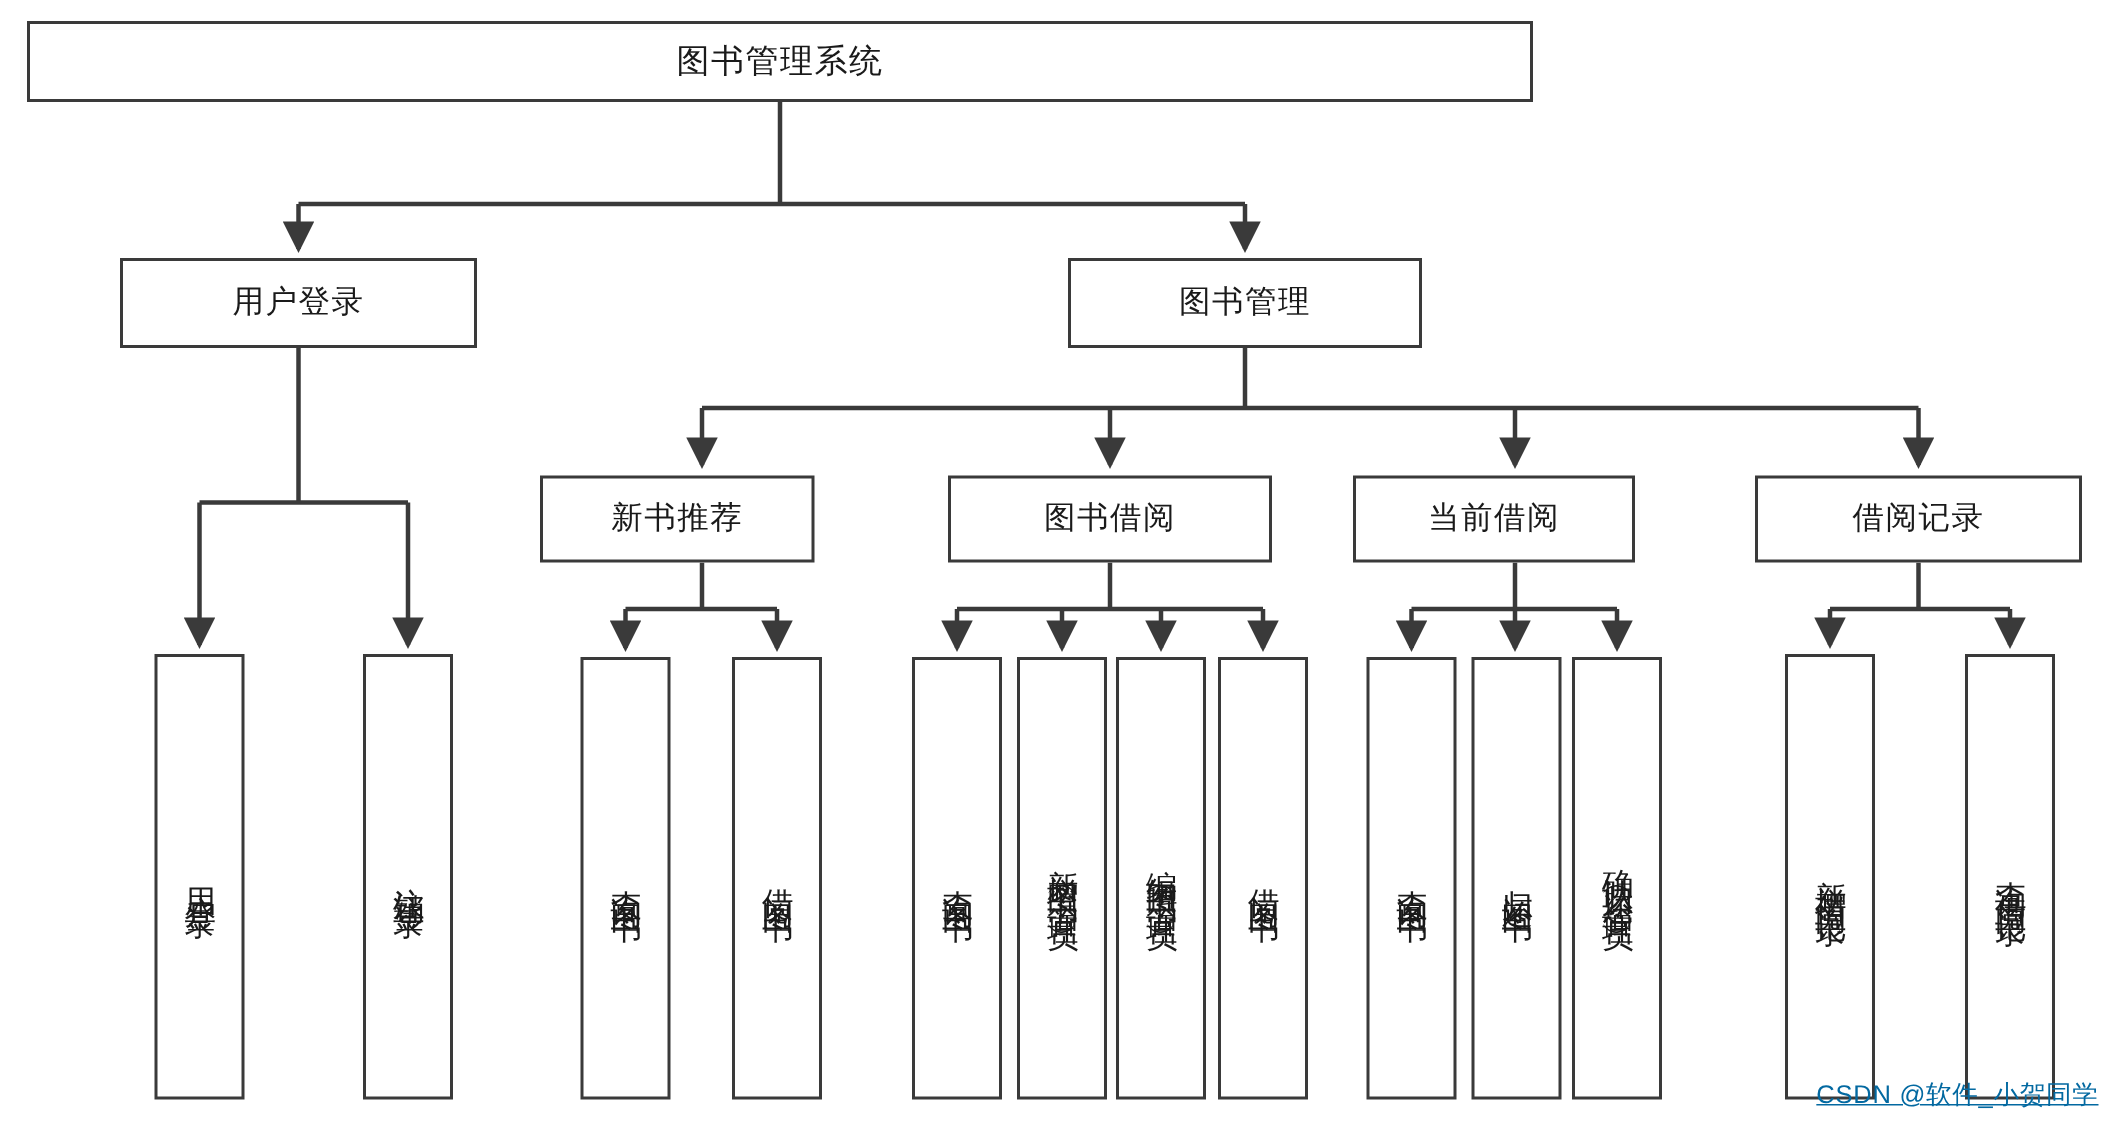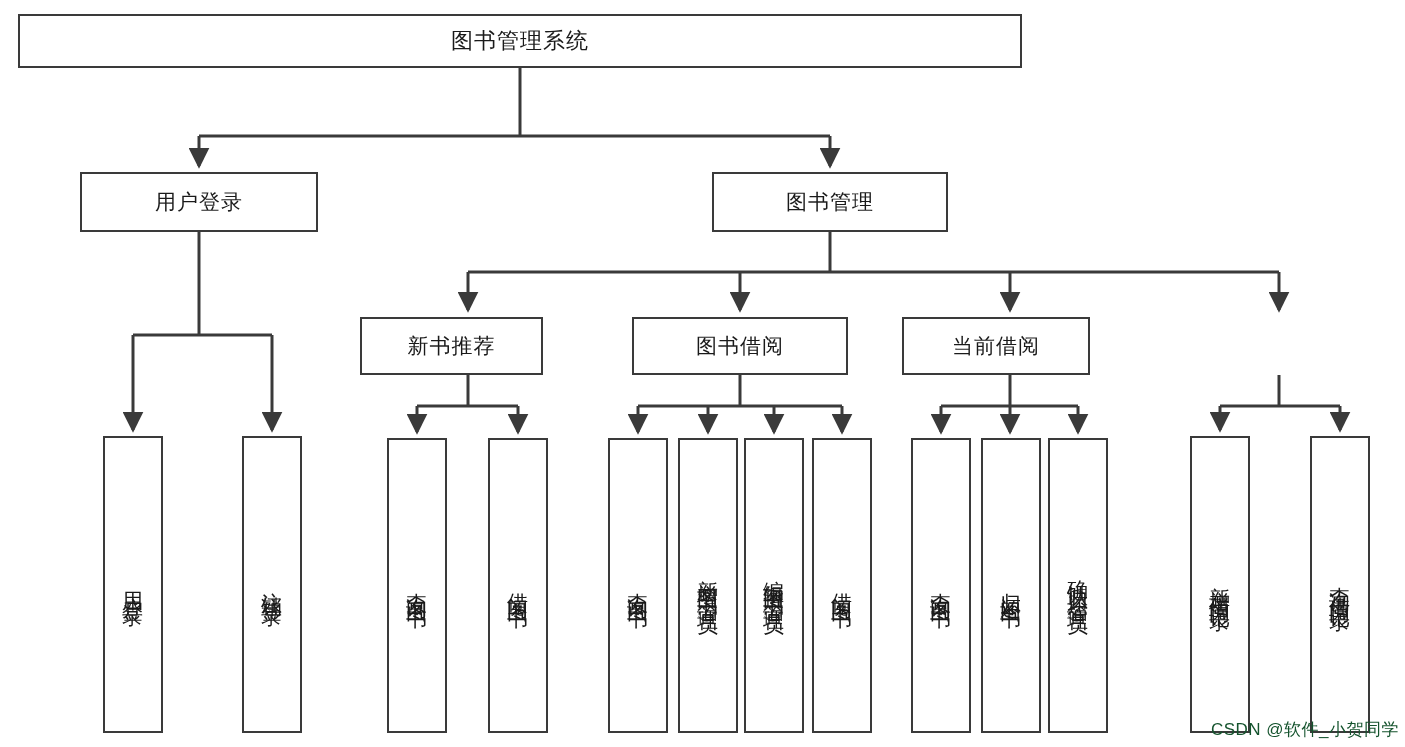--- a/index.html
+++ b/index.html
@@ -41,24 +41,25 @@
     letter-spacing:5px;
     line-height:1;
     white-space:nowrap;
   }
 
   .watermark{
     position:absolute;
     right:6px;
     bottom:6px;
     font-size:17px;
-    color:#14532d;
+    color:#0369a1;
     letter-spacing:0.5px;
     white-space:nowrap;
     pointer-events:none;
+    text-decoration:underline;
   }
 </style>
 </head>
 <body>
 
 <div id="canvas">
 
   <svg id="wires" viewBox="0 0 1405 747" xmlns="http://www.w3.org/2000/svg">
     <defs>
       <marker id="arrow" viewBox="0 0 12 12" refX="10.5" refY="6" markerWidth="7" markerHeight="7" orient="auto-start-reverse">
@@ -122,20 +123,23 @@
 
   <div class="node h-node" style="left:360px;top:317px;width:183px;height:58px;">
     <span class="lbl">新书推荐</span>
   </div>
   <div class="node h-node" style="left:632px;top:317px;width:216px;height:58px;">
     <span class="lbl">图书借阅</span>
   </div>
   <div class="node h-node" style="left:902px;top:317px;width:188px;height:58px;">
     <span class="lbl">当前借阅</span>
   </div>
+  <div class="node h-node" style="left:1170px;top:317px;width:218px;height:58px;">
+    <span class="lbl">借阅记录</span>
+  </div>
 
   <div class="node leaf" style="left:103px;top:436px;width:60px;height:297px;">
     <span class="lbl">用户登录</span>
   </div>
   <div class="node leaf" style="left:242px;top:436px;width:60px;height:297px;">
     <span class="lbl">注销登录</span>
   </div>
 
   <div class="node leaf" style="left:387px;top:438px;width:60px;height:295px;">
     <span class="lbl">查询图书</span>

